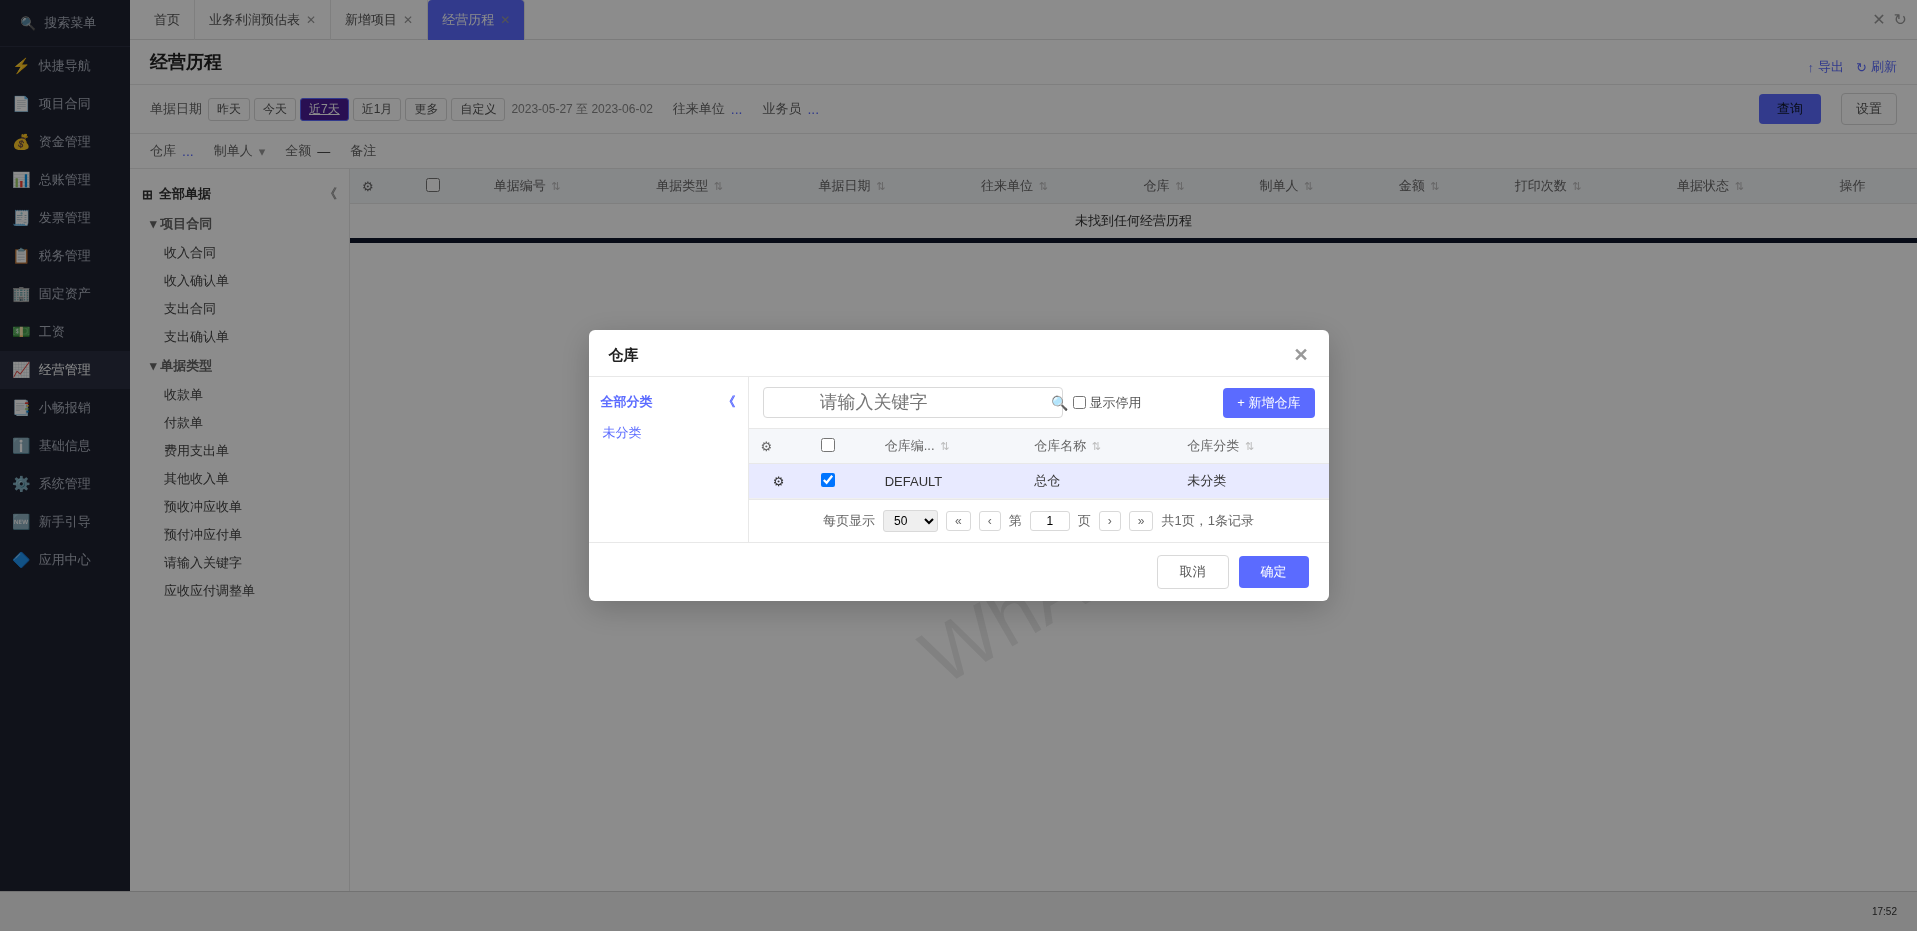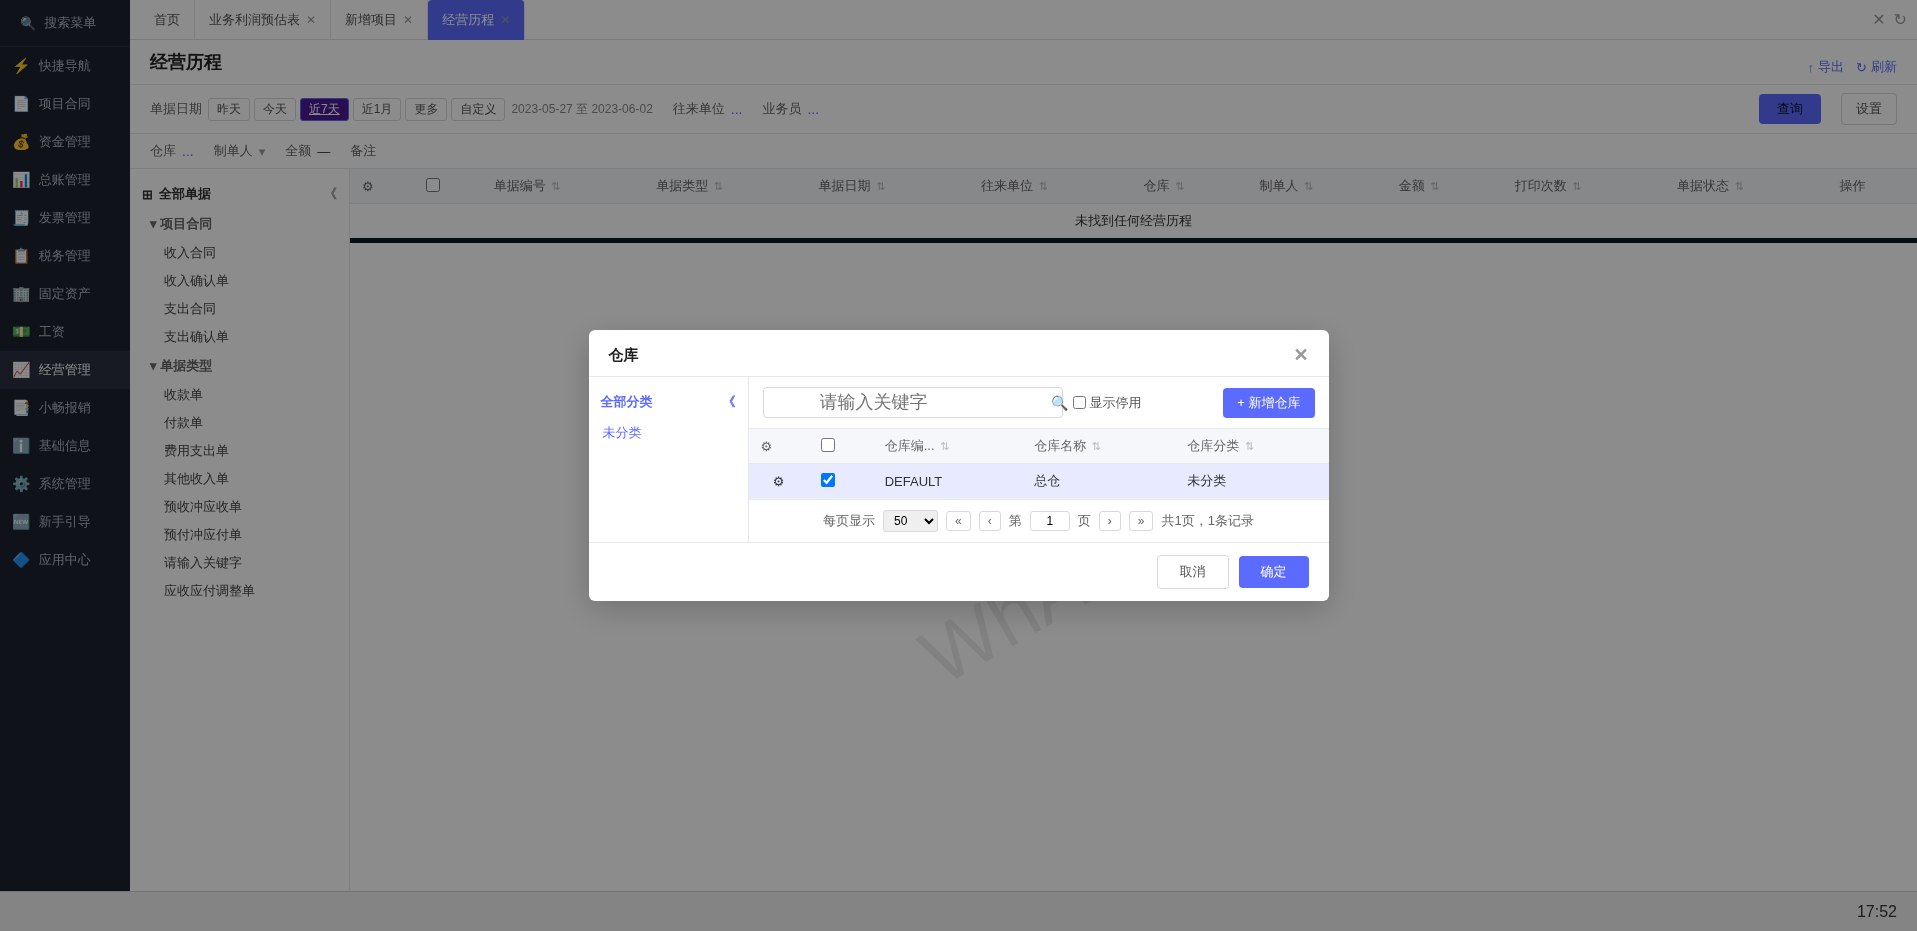--- a/index.html
+++ b/index.html
@@ -243,21 +243,21 @@
       pointer-events: none; z-index: 999; display: flex; align-items: center; justify-content: center;
       opacity: 0.08; font-size: 80px; color: #000; transform: rotate(-30deg);
       white-space: nowrap;
     }
 
     
     .taskbar {
       position: fixed; bottom: 0; left: 0; right: 0; height: 40px;
       background: #f0f0f0; border-top: 1px solid #d0d0d0;
       display: flex; align-items: center; justify-content: flex-end; padding: 16px 20px;
-      font-size: 16px; color: #333;
+      font-size: 10px; color: #333;
     }
 
     
     .top-right { display: flex; align-items: center; gap: 12px; margin-left: auto; }
     .export-btn, .refresh-btn {
       display: flex; align-items: center; gap: 4px; font-size: 13px; color: #5b6bff; cursor: pointer;
     }
 
     .no-data-msg { text-align: center; color: #aaa; font-size: 13px; padding: 30px; }
   </style>

